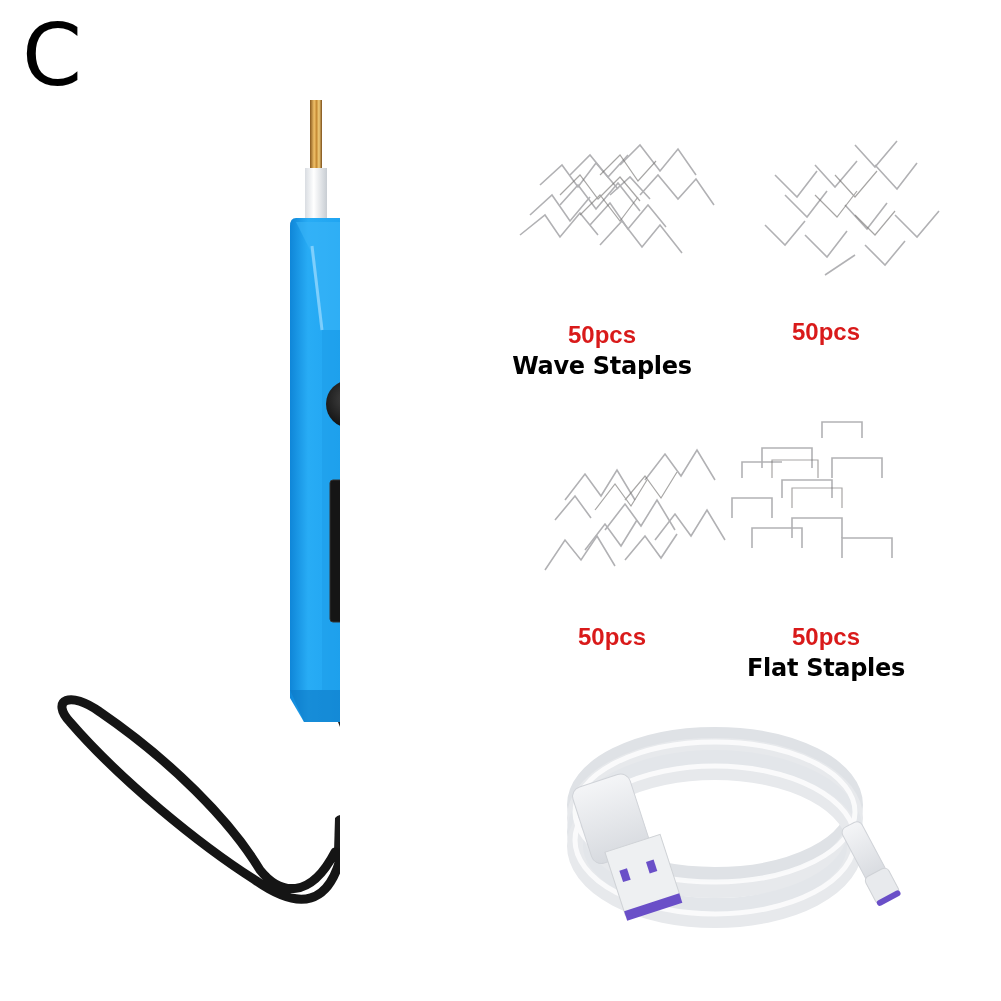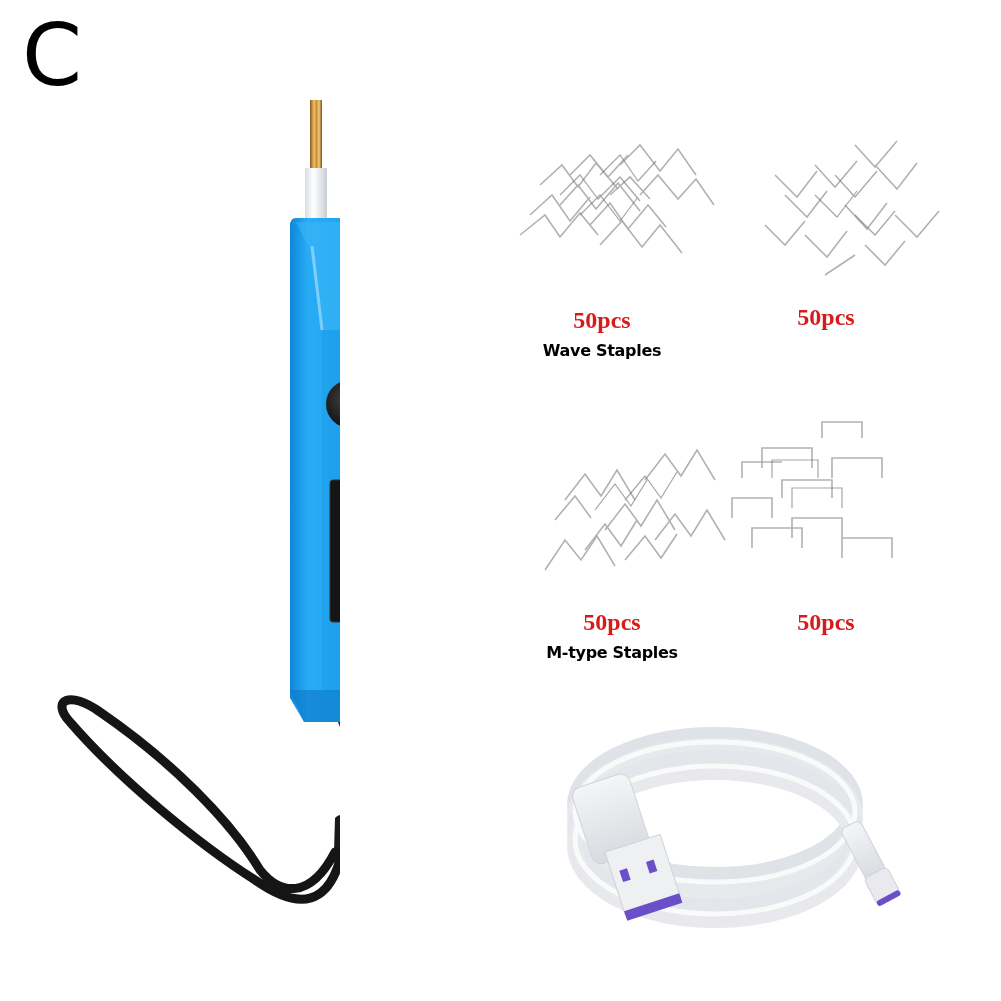--- a/index.html
+++ b/index.html
@@ -1,20 +1,20 @@
 <!DOCTYPE html>
 <html><head>
 <meta charset="utf-8">
 <style>
   html, body { margin:0; padding:0; background:#ffffff; }
   body { width:1001px; height:1001px; position:relative; overflow:hidden; font-family:"DejaVu Sans", sans-serif; }
   .variant-letter { position:absolute; left:22px; top:0px; font-family:"DejaVu Sans", sans-serif; font-size:86px; line-height:110px; color:#000; font-weight:400; }
   .label-block { position:absolute; width:260px; text-align:center; }
-  .qty { color:#d91a1a; font-weight:700; font-size:24px; line-height:30px; font-family:Liberation Serif, serif; }
-  .name { color:#000; font-weight:700; font-size:16px; line-height:32px; font-family:"DejaVu Sans", sans-serif; letter-spacing:-0.3px; }
+  .qty { color:#d91a1a; font-weight:700; font-size:24px; line-height:30px; font-family:Liberation Sans, sans-serif;margin-top:15px; }
+  .name { color:#000; font-weight:700; font-size:24px; line-height:32px; font-family:"DejaVu Sans", sans-serif; letter-spacing:-0.3px; }
   svg { position:absolute; }
 </style>
 </head>
 <body>
 
 <div class="variant-letter">C</div>
 
 <svg width="300" height="960" style="left:40px;top:90px" viewBox="40 90 300 960">
   <defs>
     <linearGradient id="pin" x1="0" x2="1">
@@ -142,24 +142,24 @@
 
 <div class="label-block" style="left:472px;top:305px">
   <div class="qty">50pcs</div>
   <div class="name">Wave Staples</div>
 </div>
 <div class="label-block" style="left:696px;top:302px">
   <div class="qty">50pcs</div>
 </div>
 <div class="label-block" style="left:482px;top:607px">
   <div class="qty">50pcs</div>
-  <div class="name">M-type Staples</div>
 </div>
 <div class="label-block" style="left:696px;top:607px">
   <div class="qty">50pcs</div>
+  <div class="name">Flat Staples</div>
 </div>
 
 <svg width="380" height="260" style="left:540px;top:700px" viewBox="0 0 380 260">
   <defs>
     <linearGradient id="coil" x1="0" y1="0" x2="0" y2="1">
       <stop offset="0" stop-color="#f4f5f7"></stop>
         <stop offset="1" stop-color="#d7dadf"></stop>
     </linearGradient>
   </defs>
   <g fill="none" stroke="#e7e9ec" stroke-width="16">

